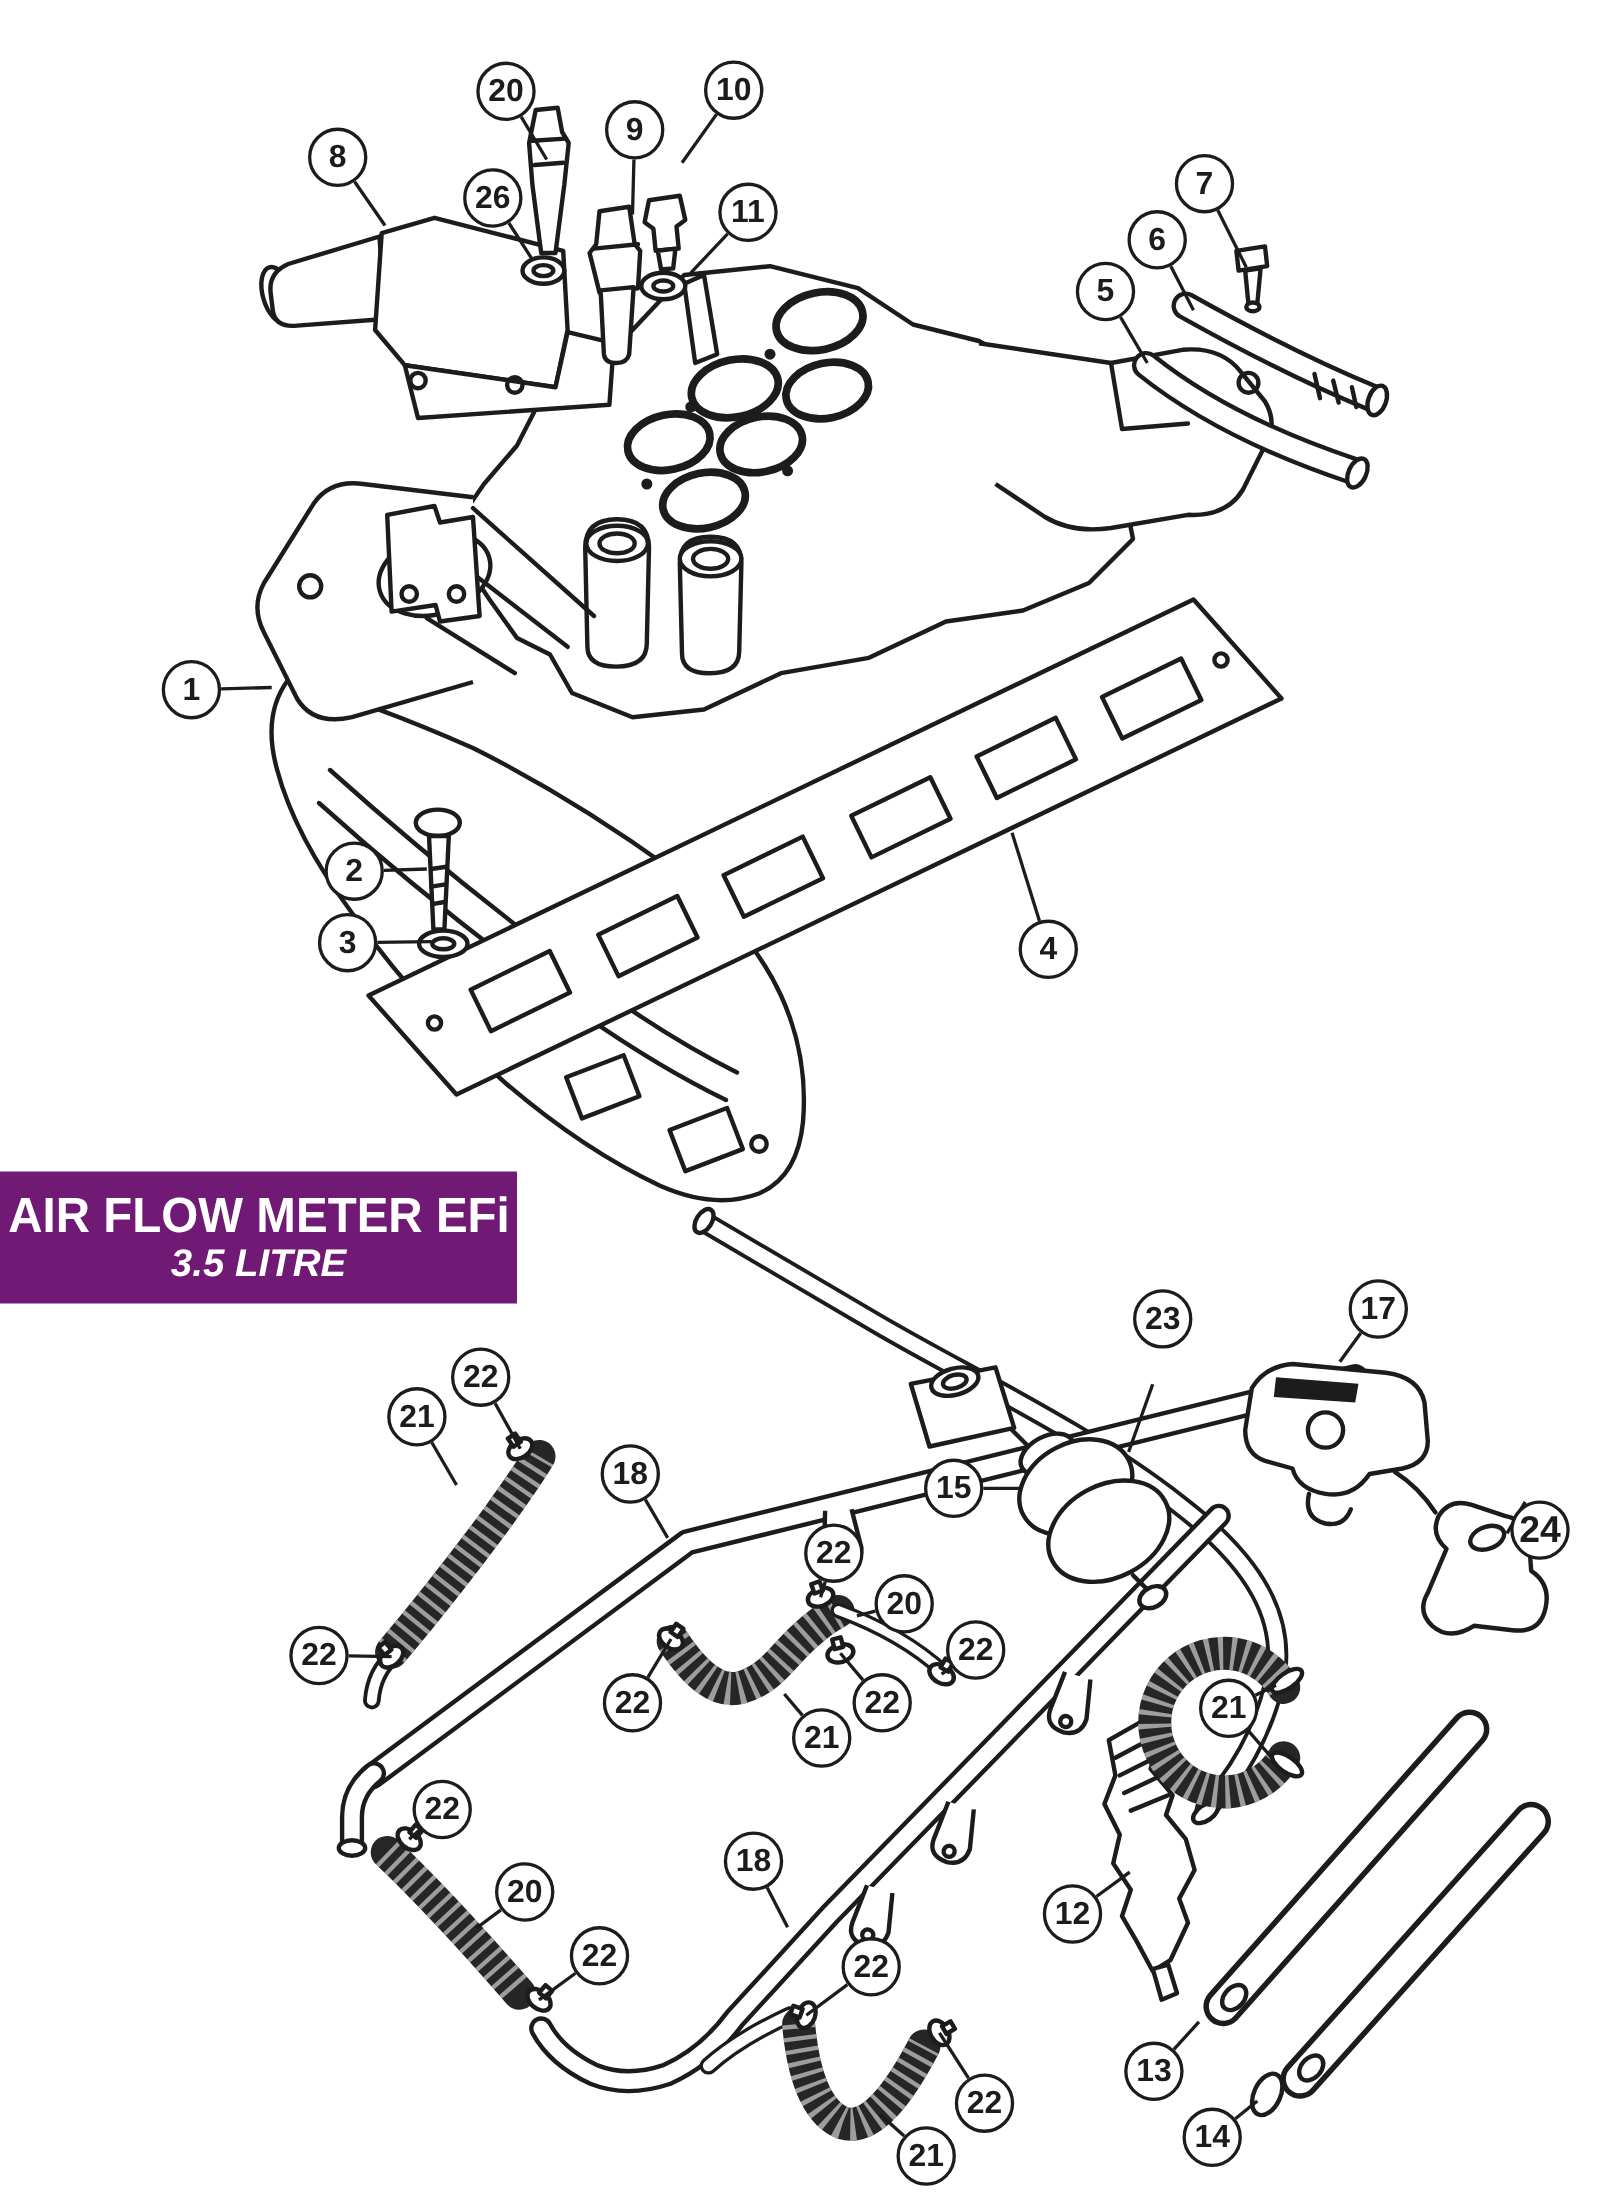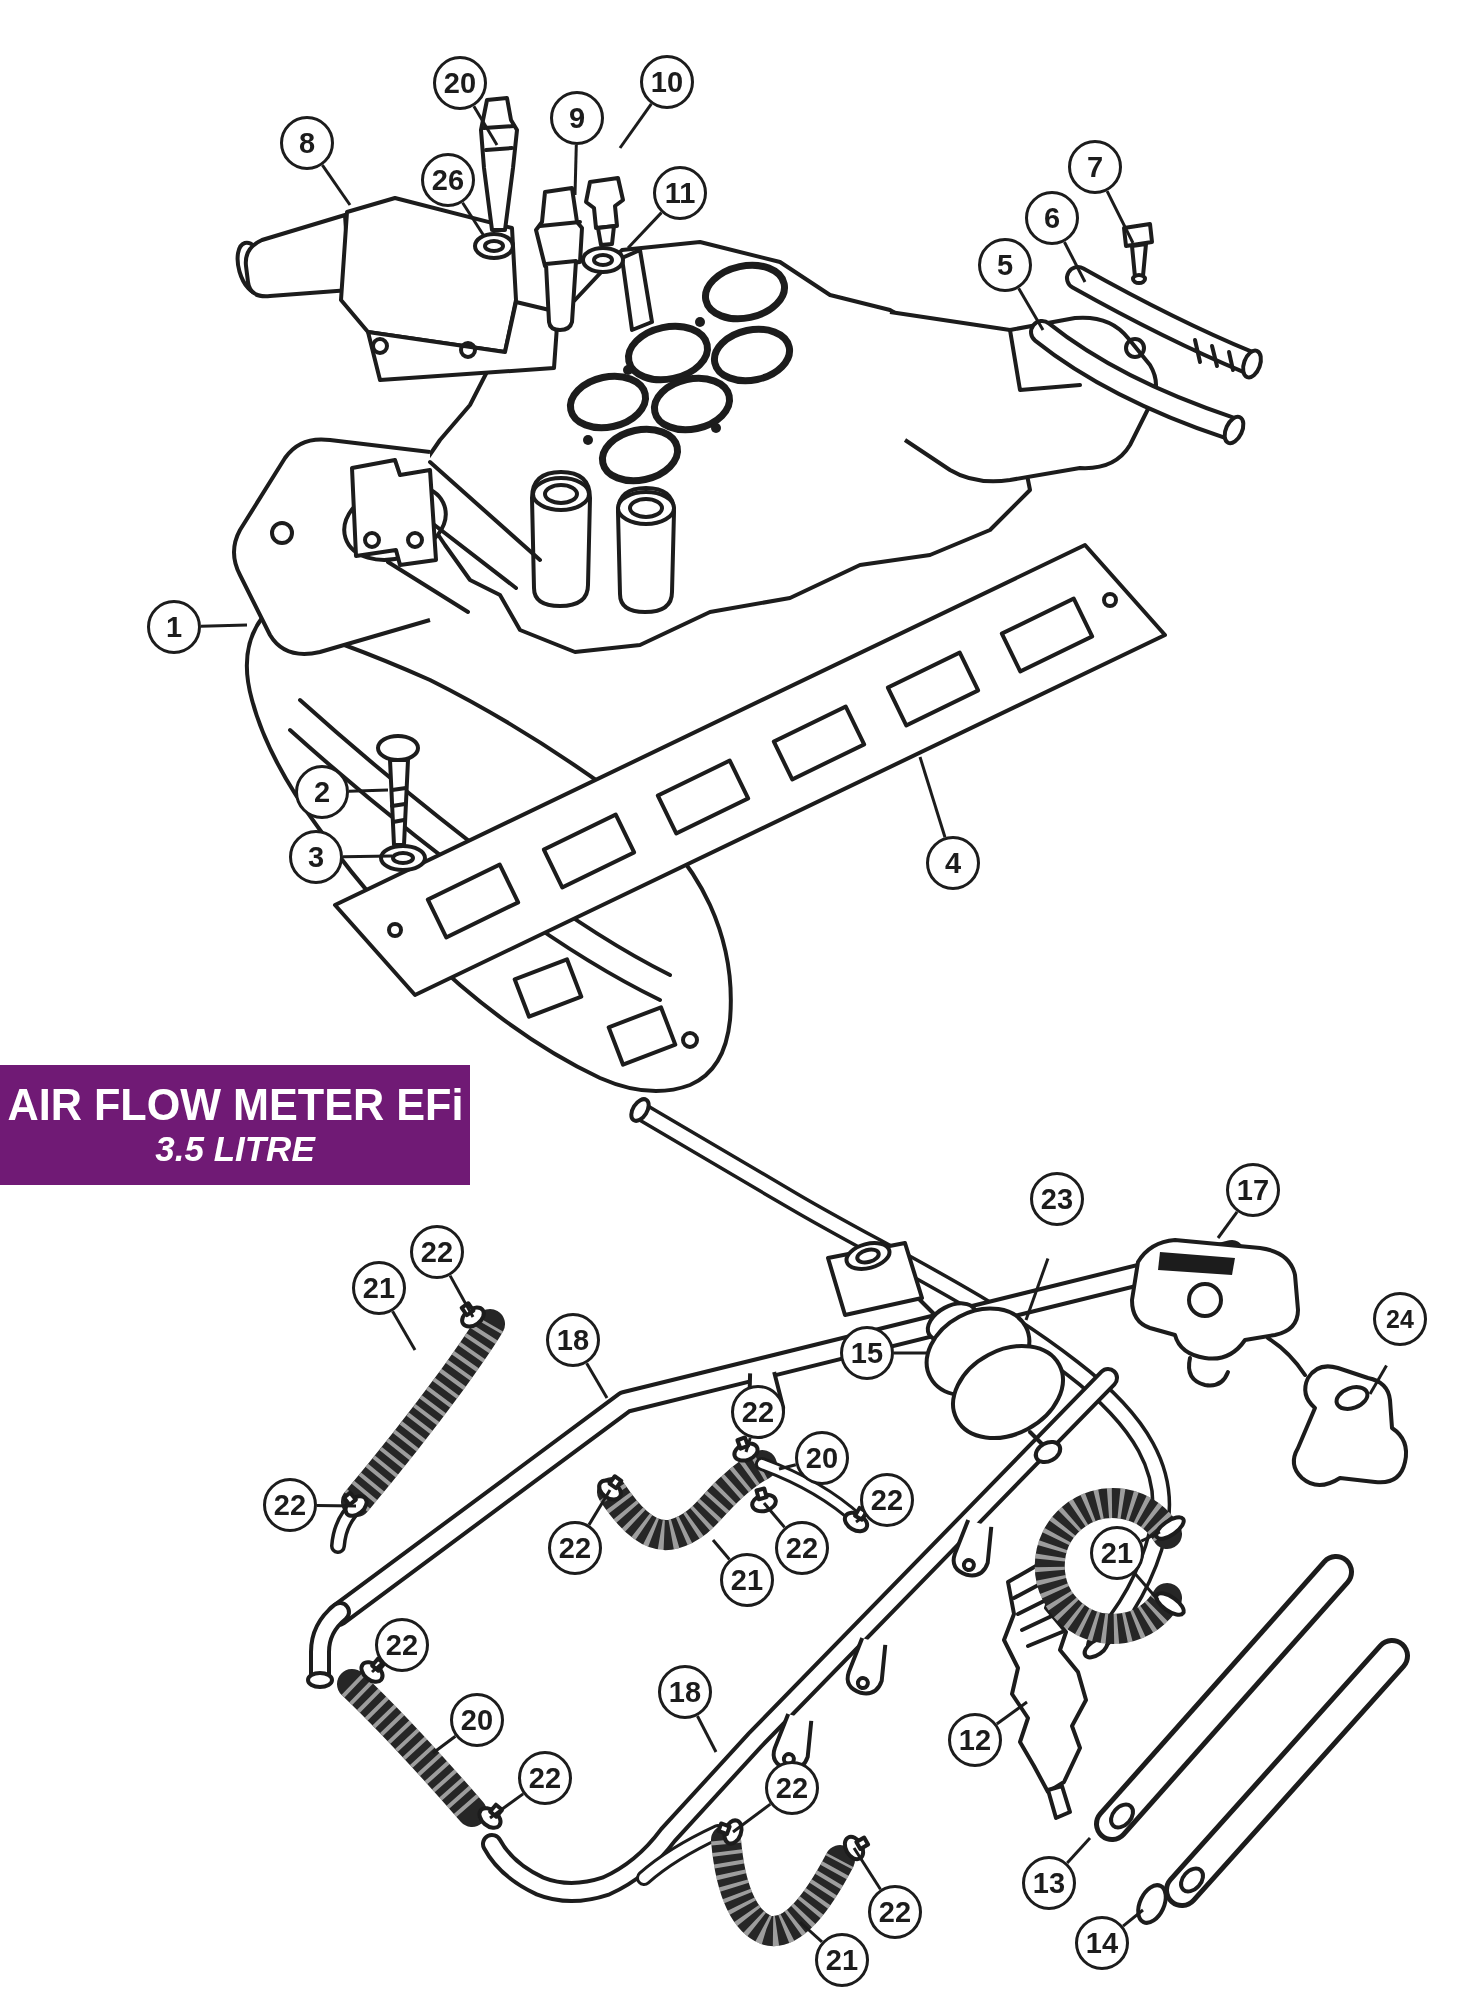--- a/index.html
+++ b/index.html
@@ -323,14 +323,14 @@
     <div class="callout" style="left: 263px; top: 1478px; width: 54px; height: 54px; border: 3.5px solid rgb(28, 28, 28); font-size: 29px;">22</div>
     <div class="callout" style="left: 731px; top: 1385px; width: 54px; height: 54px; border: 3.5px solid rgb(28, 28, 28); font-size: 29px;">22</div>
     <div class="callout" style="left: 860px; top: 1473px; width: 54px; height: 54px; border: 3.5px solid rgb(28, 28, 28); font-size: 29px;">22</div>
     <div class="callout" style="left: 548px; top: 1521px; width: 54px; height: 54px; border: 3.5px solid rgb(28, 28, 28); font-size: 29px;">22</div>
     <div class="callout" style="left: 775px; top: 1521px; width: 54px; height: 54px; border: 3.5px solid rgb(28, 28, 28); font-size: 29px;">22</div>
     <div class="callout" style="left: 375px; top: 1618px; width: 54px; height: 54px; border: 3.5px solid rgb(28, 28, 28); font-size: 29px;">22</div>
     <div class="callout" style="left: 518px; top: 1751px; width: 54px; height: 54px; border: 3.5px solid rgb(28, 28, 28); font-size: 29px;">22</div>
     <div class="callout" style="left: 765px; top: 1761px; width: 54px; height: 54px; border: 3.5px solid rgb(28, 28, 28); font-size: 29px;">22</div>
     <div class="callout" style="left: 868px; top: 1885px; width: 54px; height: 54px; border: 3.5px solid rgb(28, 28, 28); font-size: 29px;">22</div>
     <div class="callout" style="left: 1030px; top: 1172px; width: 54px; height: 54px; border: 3.5px solid rgb(28, 28, 28); font-size: 29px;">23</div>
-    <div class="callout" style="left: 1373px; top: 1292px; width: 54px; height: 54px; border: 3.5px solid rgb(28, 28, 28); font-size: 25px;">24</div>
+    <div class="callout" style="left: 1373px; top: 1364px; width: 54px; height: 54px; border: 3.5px solid rgb(28, 28, 28); font-size: 34px;">24</div>
   </div>
 
 </body></html>

